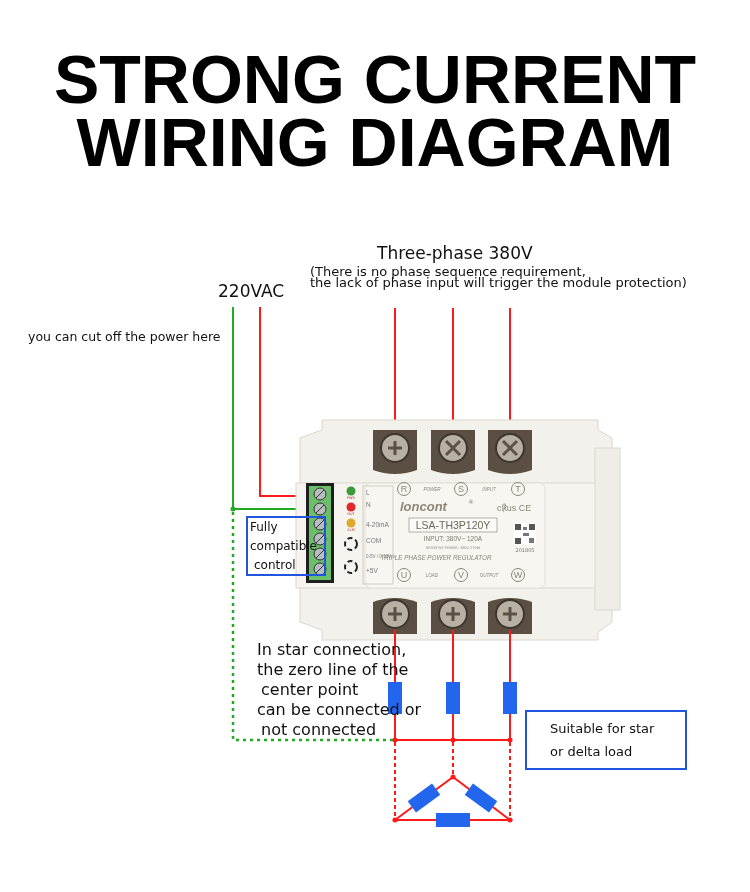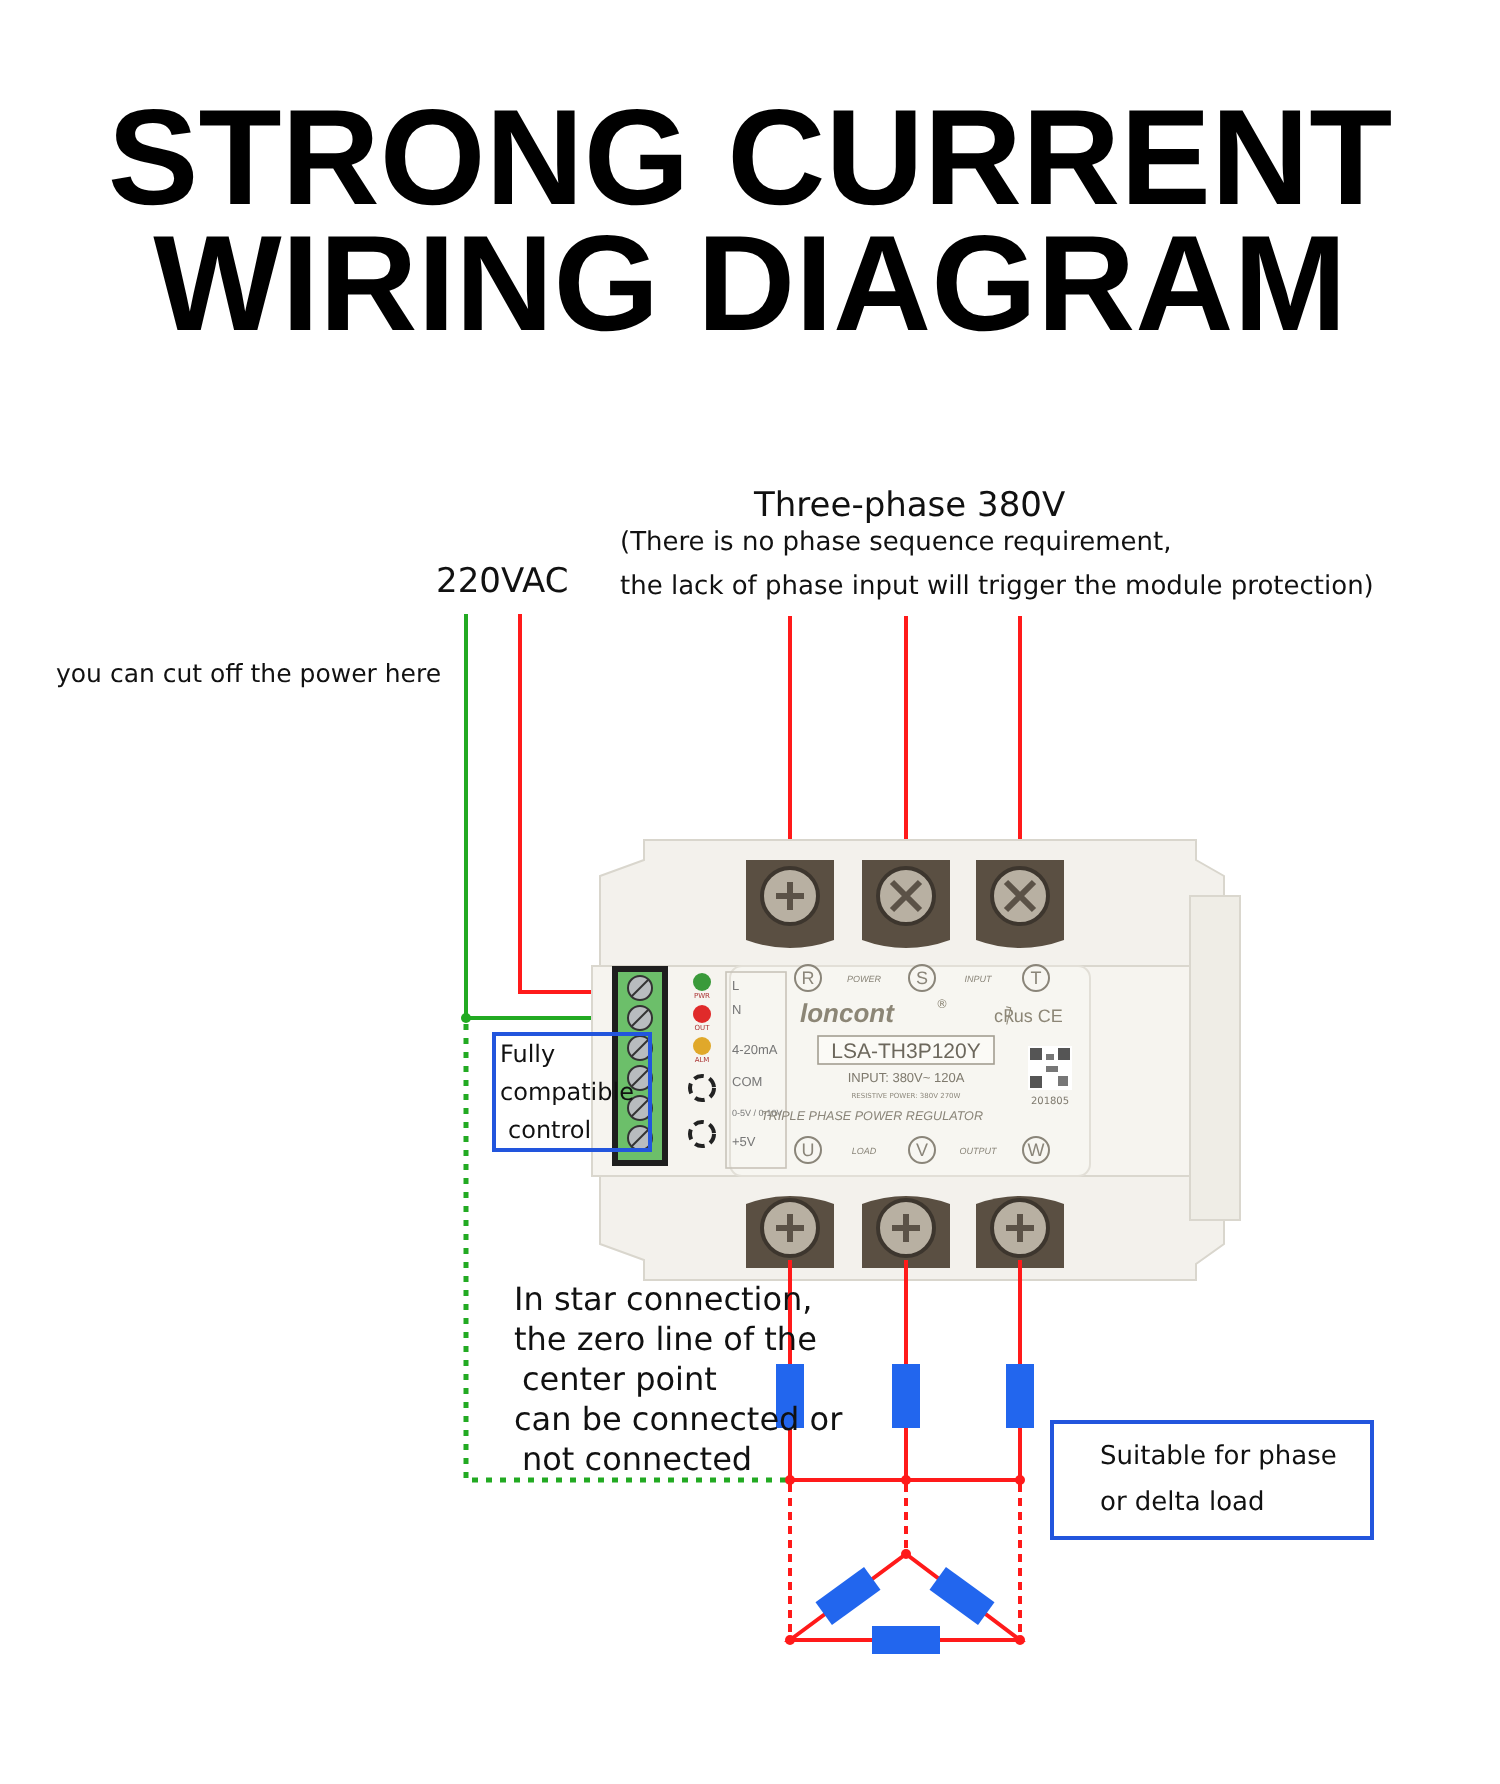--- a/index.html
+++ b/index.html
@@ -21,21 +21,21 @@
   svg { position: absolute; left: 0; top: 0; }
 </style>
 </head>
 <body>
 
 <div class="title l1">STRONG CURRENT</div>
 <div class="title l2">WIRING DIAGRAM</div>
 
 <div class="txt phase-title">Three-phase 380V</div>
 <div class="txt phase-note" style="top:264px">(There is no phase sequence requirement,</div>
-<div class="txt phase-note" style="top:286px">the lack of phase input will trigger the module protection)</div>
+<div class="txt phase-note" style="top:275px">the lack of phase input will trigger the module protection)</div>
 <div class="txt vac">220VAC</div>
 
 <div class="txt left-note">
   <div>you can cut off the power here</div>
 </div>
 
 <svg width="750" height="892" viewBox="0 0 750 892">
 
   <line x1="395" y1="308" x2="395" y2="435" stroke="#ff1a1a" stroke-width="2"></line>
   <line x1="453" y1="308" x2="453" y2="435" stroke="#ff1a1a" stroke-width="2"></line>
@@ -197,15 +197,15 @@
 <div class="txt star-note">
   <div>In star connection,</div>
   <div>the zero line of the</div>
   <div style="padding-left:4px">center point</div>
   <div>can be connected or</div>
   <div style="padding-left:4px">not connected</div>
 </div>
 
 <div class="load-box"></div>
 <div class="txt load-txt">
-  <div>Suitable for phase</div>
+  <div>Suitable for star</div>
   <div>or delta load</div>
 </div>
 
 </body></html>

